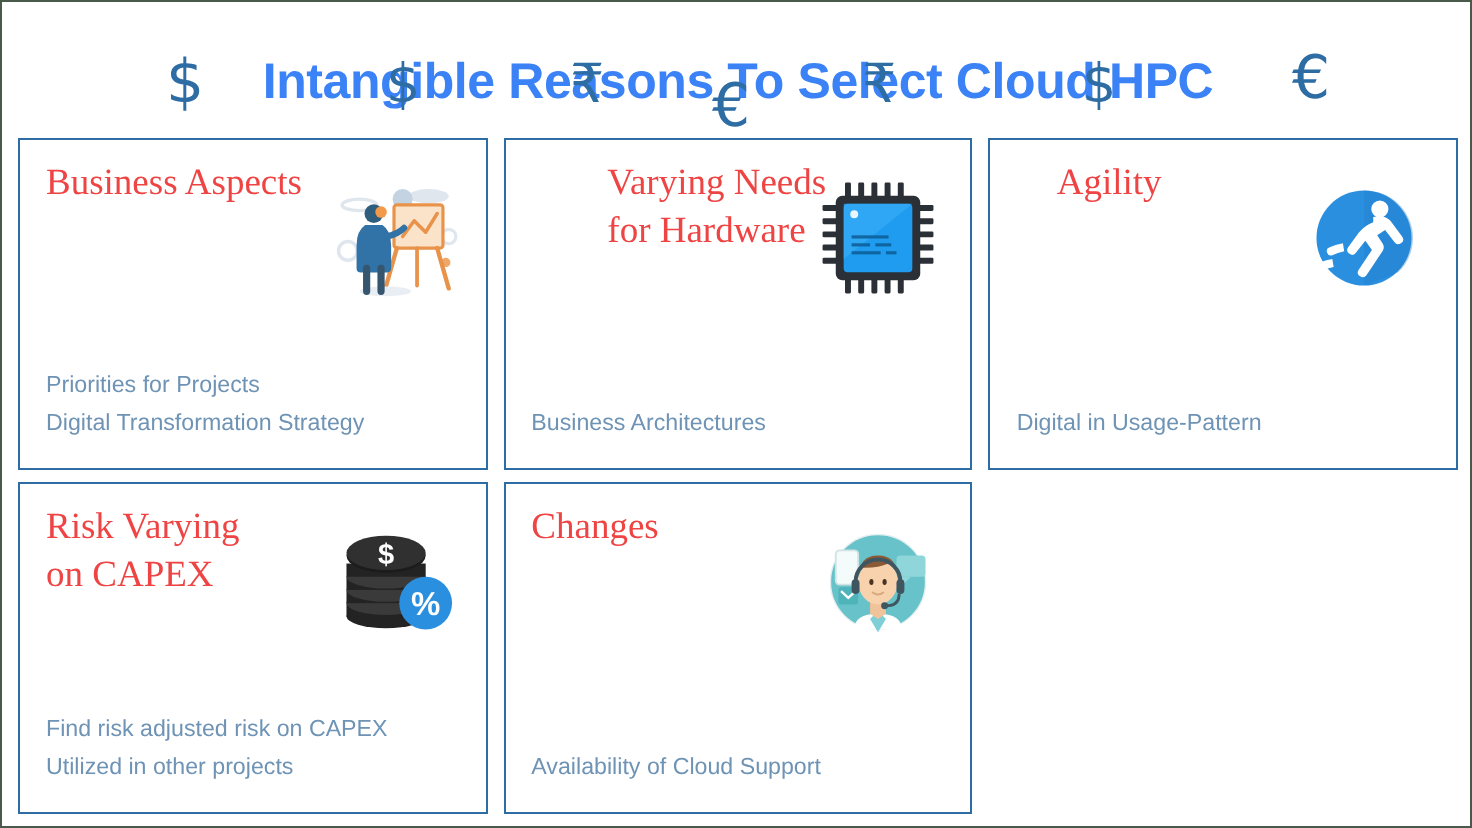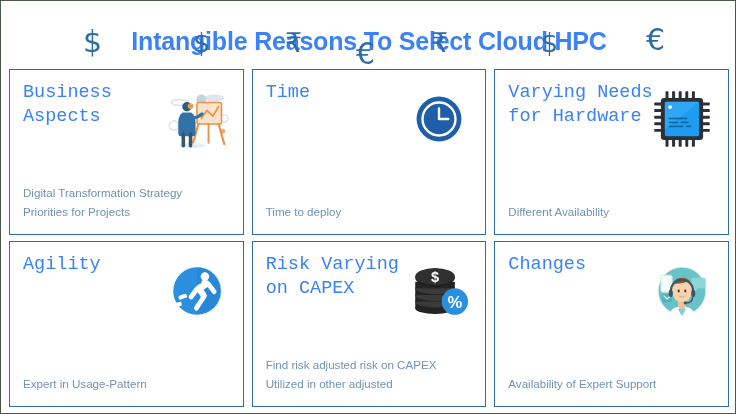--- a/index.html
+++ b/index.html
@@ -69,24 +69,24 @@
     border: 1.4px solid #2e6ca4;
     background: #ffffff;
     box-sizing: border-box;
     overflow: hidden;
   }
   .card-title {
     position: absolute;
     left: 13px;
     top: 11px;
     font-size: 18.5px;
-    color: #3b82f6;
+    color: #ef4444;
     line-height: 1.28;
     font-weight: normal;
-    font-family: Liberation Mono, monospace;
+    font-family: Liberation Serif, serif;
     max-width: 150px;
   }
   .card-lines {
     position: absolute;
     left: 13px;
     bottom: 12px;
     font-size: 11.6px;
     color: #6e93b5;
     line-height: 1.63;
     font-family: "Liberation Sans", sans-serif;
@@ -136,39 +136,26 @@
         <path d="M66 52 L66 78" stroke="#e8924a" stroke-width="2.6" stroke-linecap="round"></path>
         <ellipse cx="44" cy="82" rx="18" ry="3.4" fill="#e9eef4"></ellipse>
         <circle cx="36" cy="28" r="6.5" fill="#2f5d7c"></circle>
         <path d="M30 36 q-6 4 -6 14 l0 16 q0 3 3 3 l18 0 q3 0 3-3 l0-16 q0-10 -6-14 z" fill="#3173a6"></path>
         <path d="M45 44 q8 -2 12 -6" stroke="#3173a6" stroke-width="4.4" fill="none" stroke-linecap="round"></path>
         <path d="M31 66 l0 16 M41 66 l0 16" stroke="#36556e" stroke-width="5" stroke-linecap="round"></path>
         <circle cx="41" cy="27" r="4" fill="#f2994a"></circle>
       </svg>
         </div>
         <div class="card-lines">
+          <div>Priorities for Projects</div>
           <div>Digital Transformation Strategy</div>
-          <div>Priorities for Projects</div>
-        </div>
-      </div>
-      <div class="card">
-        <div class="card-title" style="white-space: pre-line;">Time</div>
-        <div class="card-art">
-          <svg viewBox="0 0 100 100">
-        <circle cx="50" cy="50" r="34" fill="#1f5ea8"></circle>
-        <circle cx="50" cy="50" r="25" fill="none" stroke="#ffffff" stroke-width="3.6"></circle>
-        <path d="M50 50 L50 34 M50 50 L64 50" stroke="#ffffff" stroke-width="3.6" stroke-linecap="round"></path>
-      </svg>
-        </div>
-        <div class="card-lines">
-          <div>Time to deploy</div>
-        </div>
-      </div>
-      <div class="card">
-        <div class="card-title" style="white-space: pre-line;">Varying Needs
+        </div>
+      </div>
+      <div class="card">
+        <div class="card-title" style="white-space: pre-line; margin-left: 38px;">Varying Needs
 for Hardware</div>
         <div class="card-art">
           <svg viewBox="0 0 100 100">
         <g fill="#2b2f36">
           <rect x="25" y="8" width="4.5" height="12" rx="1"></rect>
           <rect x="35" y="8" width="4.5" height="12" rx="1"></rect>
           <rect x="45" y="8" width="4.5" height="12" rx="1"></rect>
           <rect x="55" y="8" width="4.5" height="12" rx="1"></rect>
           <rect x="65" y="8" width="4.5" height="12" rx="1"></rect>
           <rect x="25" y="80" width="4.5" height="12" rx="1"></rect>
@@ -194,39 +181,39 @@
         <g fill="#0b5c94" opacity="0.85">
           <rect x="30" y="48" width="28" height="2.4"></rect>
           <rect x="30" y="54" width="14" height="2.4"></rect>
           <rect x="48" y="54" width="12" height="2.4"></rect>
           <rect x="30" y="60" width="22" height="2.4"></rect>
           <rect x="56" y="60" width="8" height="2.4"></rect>
         </g>
       </svg>
         </div>
         <div class="card-lines">
-          <div>Different Availability</div>
-        </div>
-      </div>
-      <div class="card">
-        <div class="card-title" style="white-space: pre-line;">Agility</div>
+          <div>Business Architectures</div>
+        </div>
+      </div>
+      <div class="card">
+        <div class="card-title" style="white-space: pre-line; margin-left: 20px;">Agility</div>
         <div class="card-art">
           <svg viewBox="0 0 100 100">
         <circle cx="50" cy="50" r="36" fill="#2b8fe0"></circle>
         <path d="M50 14 A36 36 0 0 1 76 76 L50 86 Z" fill="#1f7cc8" opacity="0.35"></path>
         <g fill="#ffffff">
           <circle cx="62" cy="28" r="6.5"></circle>
           <path d="M57 38 q-6 2 -11 8 l-8 11 q-2 3 1 5 q3 2 5-1 l7-9 l5 7 l-10 15 q-2 3 1 5 q3 2 5-1 l12-18 q2-3 0-6 l-4-6 l6-4 l7 9 q2 3 5 1 q3-2 1-5 l-9-12 q-4-5 -13-3 z"></path>
           <path d="M34 54 q-6 1 -10 3 q-3 1 -2 4 q1 3 4 2 q4-2 9-3 z"></path>
           <path d="M26 66 q-5 1 -8 2 q-3 1 -2 4 q1 3 4 2 q3-1 7-2 z"></path>
         </g>
       </svg>
         </div>
         <div class="card-lines">
-          <div>Expert in Usage-Pattern</div>
+          <div>Digital in Usage-Pattern</div>
         </div>
       </div>
       <div class="card">
         <div class="card-title" style="white-space: pre-line;">Risk Varying
 on CAPEX</div>
         <div class="card-art">
           <svg viewBox="0 0 100 100">
         <g>
           <ellipse cx="44" cy="76" rx="30" ry="9" fill="#232323"></ellipse>
           <rect x="14" y="66" width="60" height="10" fill="#232323"></rect>
@@ -239,21 +226,21 @@
           <ellipse cx="44" cy="30" rx="30" ry="13" fill="#1c1c1c"></ellipse>
           <ellipse cx="44" cy="28" rx="30" ry="13" fill="#303030"></ellipse>
           <text x="44" y="36" font-family="'Liberation Sans',sans-serif" font-size="22" font-weight="bold" fill="#ffffff" text-anchor="middle">$</text>
         </g>
         <circle cx="74" cy="66" r="20" fill="#2b8fe0"></circle>
         <text x="74" y="75" font-family="'Liberation Sans',sans-serif" font-size="25" font-weight="bold" fill="#ffffff" text-anchor="middle">%</text>
       </svg>
         </div>
         <div class="card-lines">
           <div>Find risk adjusted risk on CAPEX</div>
-          <div>Utilized in other adjusted</div>
+          <div>Utilized in other projects</div>
         </div>
       </div>
       <div class="card">
         <div class="card-title" style="white-space: pre-line;">Changes</div>
         <div class="card-art">
           <svg viewBox="0 0 100 100">
         <circle cx="50" cy="50" r="36" fill="#ffffff"></circle>
         <path d="M50 14 a36 36 0 0 1 0 72 a36 36 0 0 1 0-72 z" fill="#5fc0c6" opacity="0.95"></path>
         <circle cx="50" cy="50" r="36" fill="none" stroke="#e3eef0" stroke-width="1"></circle>
         <rect x="18" y="26" width="17" height="26" rx="3" fill="#f4fbfb" stroke="#cfe3e5" stroke-width="1.4"></rect>
@@ -270,18 +257,18 @@
         <ellipse cx="55" cy="50" rx="1.6" ry="2.2" fill="#4a3322"></ellipse>
         <path d="M46 58 q4 3 8 0" fill="none" stroke="#d8a87e" stroke-width="1.4" stroke-linecap="round"></path>
         <path d="M33 50 a17 17 0 0 1 34 0" fill="none" stroke="#3f5560" stroke-width="3"></path>
         <rect x="30" y="48" width="6" height="11" rx="3" fill="#3f5560"></rect>
         <rect x="64" y="48" width="6" height="11" rx="3" fill="#3f5560"></rect>
         <path d="M66 59 q0 9 -10 9" fill="none" stroke="#3f5560" stroke-width="2.2"></path>
         <circle cx="55" cy="68" r="2.6" fill="#3f5560"></circle>
       </svg>
         </div>
         <div class="card-lines">
-          <div>Availability of Expert Support</div>
+          <div>Availability of Cloud Support</div>
         </div>
       </div>
     </div>
 
 </div>
 
 </body></html>

